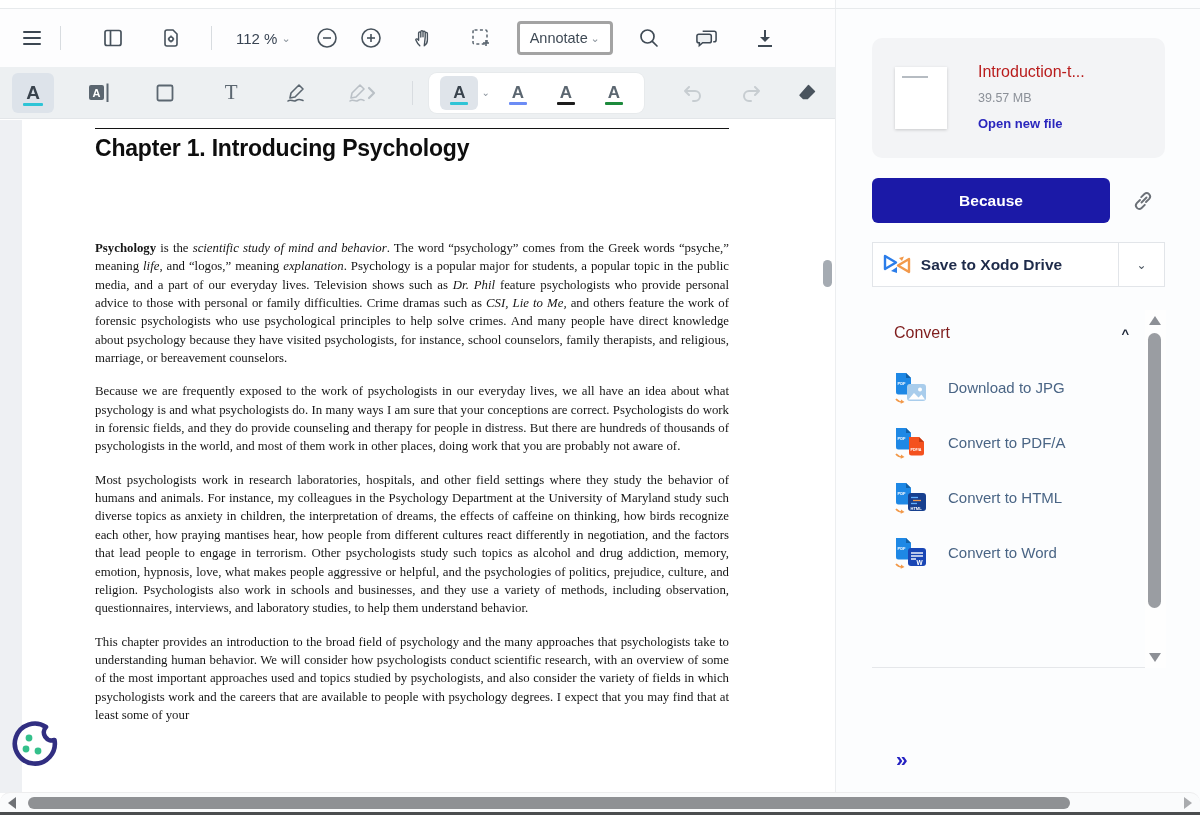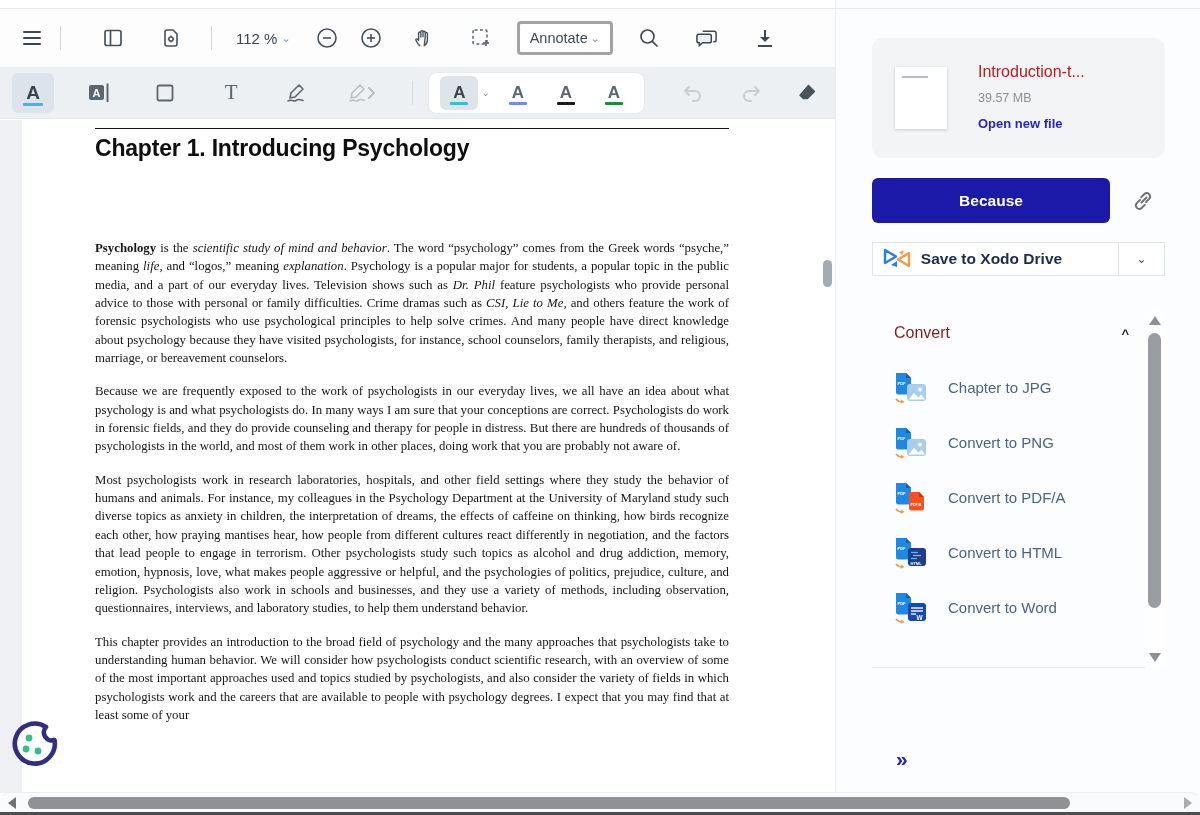--- a/index.html
+++ b/index.html
@@ -74,21 +74,21 @@
   .thumb .tline { position:absolute; left:7px; top:9px; width:26px; height:2px; background:#b6bcc2; }
   .fname { position:absolute; left:106px; top:25px; font-size:16px; color:#b91c1c; }
   .fsize { position:absolute; left:106px; top:53px; font-size:12.5px; color:#8b9098; }
   .openlink { position:absolute; left:106px; top:78px; font-size:13px; font-weight:700; color:#2a26bd; cursor:pointer; }
 
   .dlbtn { position:absolute; left:36px; top:178px; width:238px; height:45px; background:#1b19a7;
            border:none; border-radius:6px; color:#fff; font-size:15.5px; font-weight:700;
            font-family:"Liberation Sans", sans-serif; cursor:pointer; }
   .linkicon { position:absolute; left:295px; top:189px; width:24px; height:24px; cursor:pointer; }
 
-  .savebtn { position:absolute; left:36px; top:242px; width:293px; height:34px; background:#fff;
+  .savebtn { position:absolute; left:36px; top:242px; width:293px; height:45px; background:#fff;
              border:1px solid #e2e5e9; border-radius:0; display:flex; align-items:center; cursor:pointer;gap:46px; }
   .savemain { flex:1; display:flex; align-items:center; justify-content:center; gap:10px;
               font-size:15.5px; font-weight:700; color:#1e2b4a; height:100%; }
   .savesplit { width:46px; height:100%; border-left:1px solid #e2e5e9; display:flex; align-items:center;
                justify-content:center; color:#4a5560; font-size:12px; cursor:pointer; }
 
   .convertpanel { position:absolute; left:36px; top:308px; width:293px; height:360px; border-bottom:1px solid #e5e7ea; }
   .convhead { position:absolute; left:22px; top:16px; font-size:16px; color:#7f1d1d; }
   .convcollapse { position:absolute; right:36px; top:18px; font-size:13px; font-weight:700; color:#20293a; cursor:pointer; }
   .convlist { position:absolute; left:18px; top:52px; width:240px; }
@@ -341,35 +341,21 @@
     <path d="M6 3 h10 l5 5 v14 a2.5 2.5 0 0 1 -2.5 2.5 h-10 A2.5 2.5 0 0 1 6 22 z" fill="#1e88e5"></path>
     <path d="M16 3 l5 5 h-5 z" fill="#1261a8"></path>
     <text x="7.5" y="14.5" font-size="4" font-weight="bold" fill="#fff" font-family="Liberation Sans,sans-serif">PDF</text>
     <path d="M6 29 q2.5 3 6.5 3" fill="none" stroke="#f2994a" stroke-width="1.7"></path>
     <path d="M11 29.5 l3.5 2.5 -3.8 1.8 z" fill="#f2994a"></path>
 
       <rect x="17" y="14" width="19" height="17" rx="3" fill="#a9cdec"></rect>
       <circle cx="30" cy="19.5" r="2" fill="#fff"></circle>
       <path d="M18.5 29.5 l5.5-6.5 4.5 4.5 3-3 3.5 5 z" fill="#fff"></path>
   </svg>
-            <span class="convlabel">Chapter to JPG</span>
-          </div>
-          <div class="convitem">
-            <svg width="40" height="36" viewBox="0 0 40 36">
-    <path d="M6 3 h10 l5 5 v14 a2.5 2.5 0 0 1 -2.5 2.5 h-10 A2.5 2.5 0 0 1 6 22 z" fill="#1e88e5"></path>
-    <path d="M16 3 l5 5 h-5 z" fill="#1261a8"></path>
-    <text x="7.5" y="14.5" font-size="4" font-weight="bold" fill="#fff" font-family="Liberation Sans,sans-serif">PDF</text>
-    <path d="M6 29 q2.5 3 6.5 3" fill="none" stroke="#f2994a" stroke-width="1.7"></path>
-    <path d="M11 29.5 l3.5 2.5 -3.8 1.8 z" fill="#f2994a"></path>
-
-      <rect x="17" y="14" width="19" height="17" rx="3" fill="#a9cdec"></rect>
-      <circle cx="30" cy="19.5" r="2" fill="#fff"></circle>
-      <path d="M18.5 29.5 l5.5-6.5 4.5 4.5 3-3 3.5 5 z" fill="#fff"></path>
-  </svg>
-            <span class="convlabel">Convert to PNG</span>
+            <span class="convlabel">Download to JPG</span>
           </div>
           <div class="convitem">
             <svg width="40" height="36" viewBox="0 0 40 36">
     <path d="M6 3 h10 l5 5 v14 a2.5 2.5 0 0 1 -2.5 2.5 h-10 A2.5 2.5 0 0 1 6 22 z" fill="#1e88e5"></path>
     <path d="M16 3 l5 5 h-5 z" fill="#1261a8"></path>
     <text x="7.5" y="14.5" font-size="4" font-weight="bold" fill="#fff" font-family="Liberation Sans,sans-serif">PDF</text>
     <path d="M6 29 q2.5 3 6.5 3" fill="none" stroke="#f2994a" stroke-width="1.7"></path>
     <path d="M11 29.5 l3.5 2.5 -3.8 1.8 z" fill="#f2994a"></path>
 
       <path d="M19 12 h10 l5 5 v11 a2.5 2.5 0 0 1 -2.5 2.5 h-10 a2.5 2.5 0 0 1 -2.5 -2.5 z" fill="#f4511e"></path>

